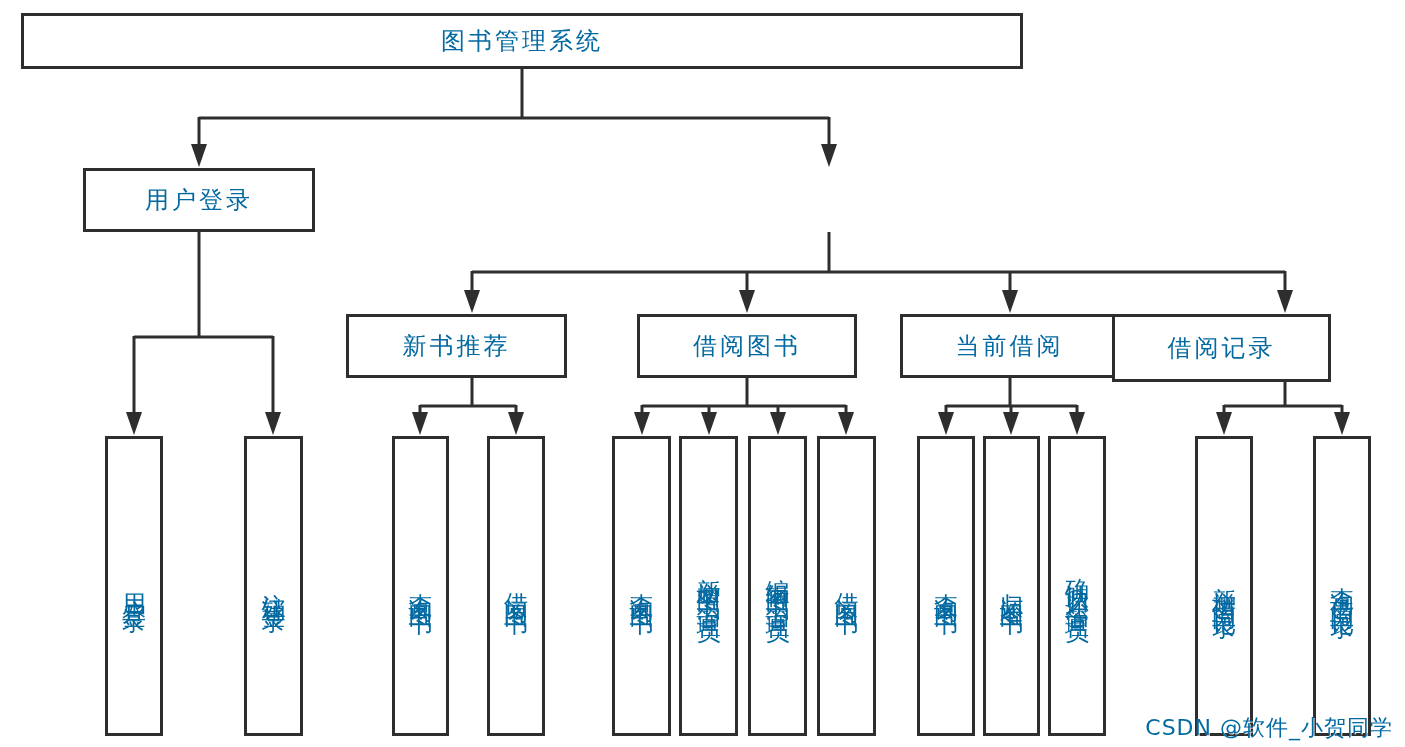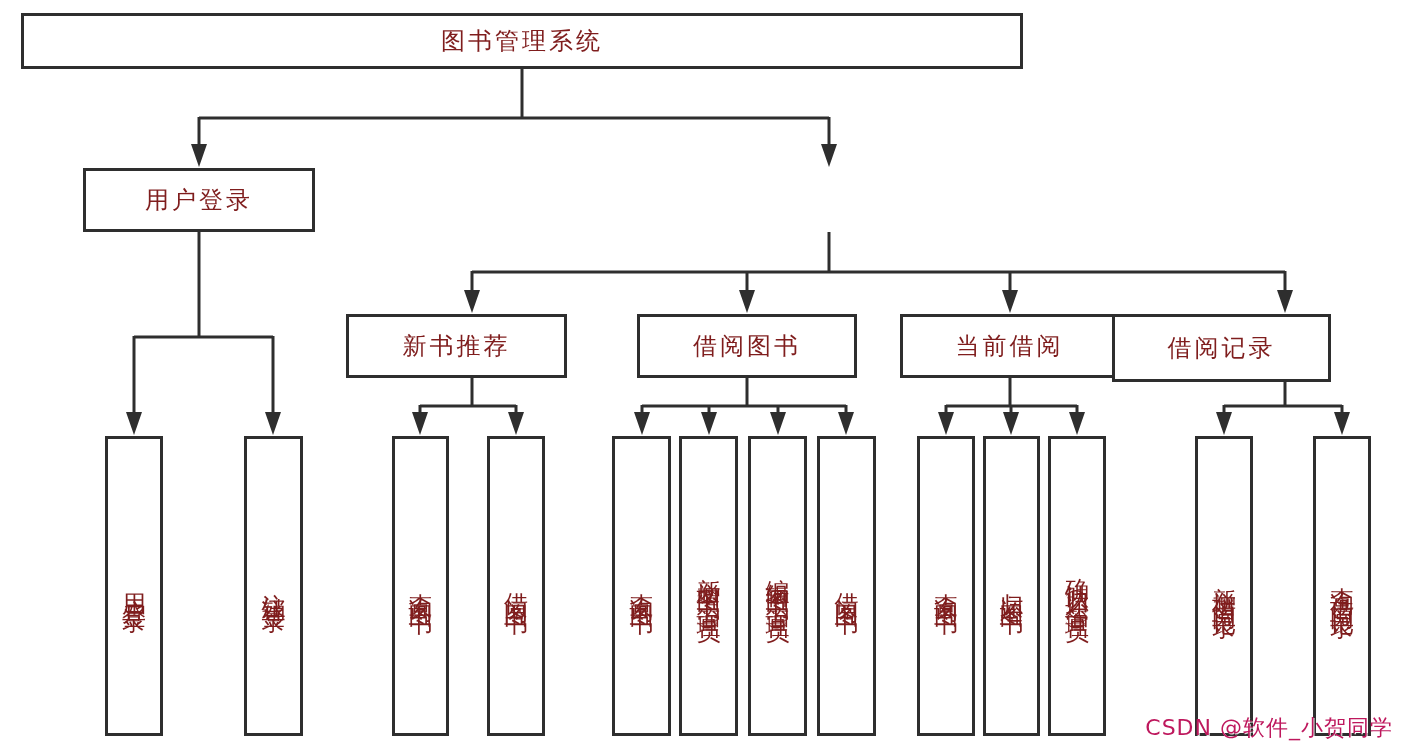--- a/index.html
+++ b/index.html
@@ -17,42 +17,42 @@
     width: 1405px; height: 747px;
   }
   .box {
     position: absolute;
     box-sizing: border-box;
     border: 3px solid #2e2e2e;
     background: #ffffff;
     display: flex;
     align-items: center;
     justify-content: center;
-    color: #7f1d1d;
+    color: #0369a1;
   }
   .box.h span {
     font-size: 24px;
     letter-spacing: 3px;
     white-space: nowrap;
   }
   .box.v span {
     writing-mode: vertical-rl;
     text-orientation: mixed;
     font-size: 24px;
     letter-spacing: 6px;
     line-height: 1;
     white-space: nowrap;
   }
   .watermark {
     position: absolute;
     right: 12px;
     bottom: 4px;
     font-size: 22px;
     letter-spacing: 1px;
-    color: #be185d;
+    color: #0369a1;
     text-shadow: 1px 1px 0 rgba(255,255,255,0.85);
     z-index: 10;
     white-space: nowrap;
   }
 </style>
 </head>
 <body>
 
 <div class="canvas">
 

